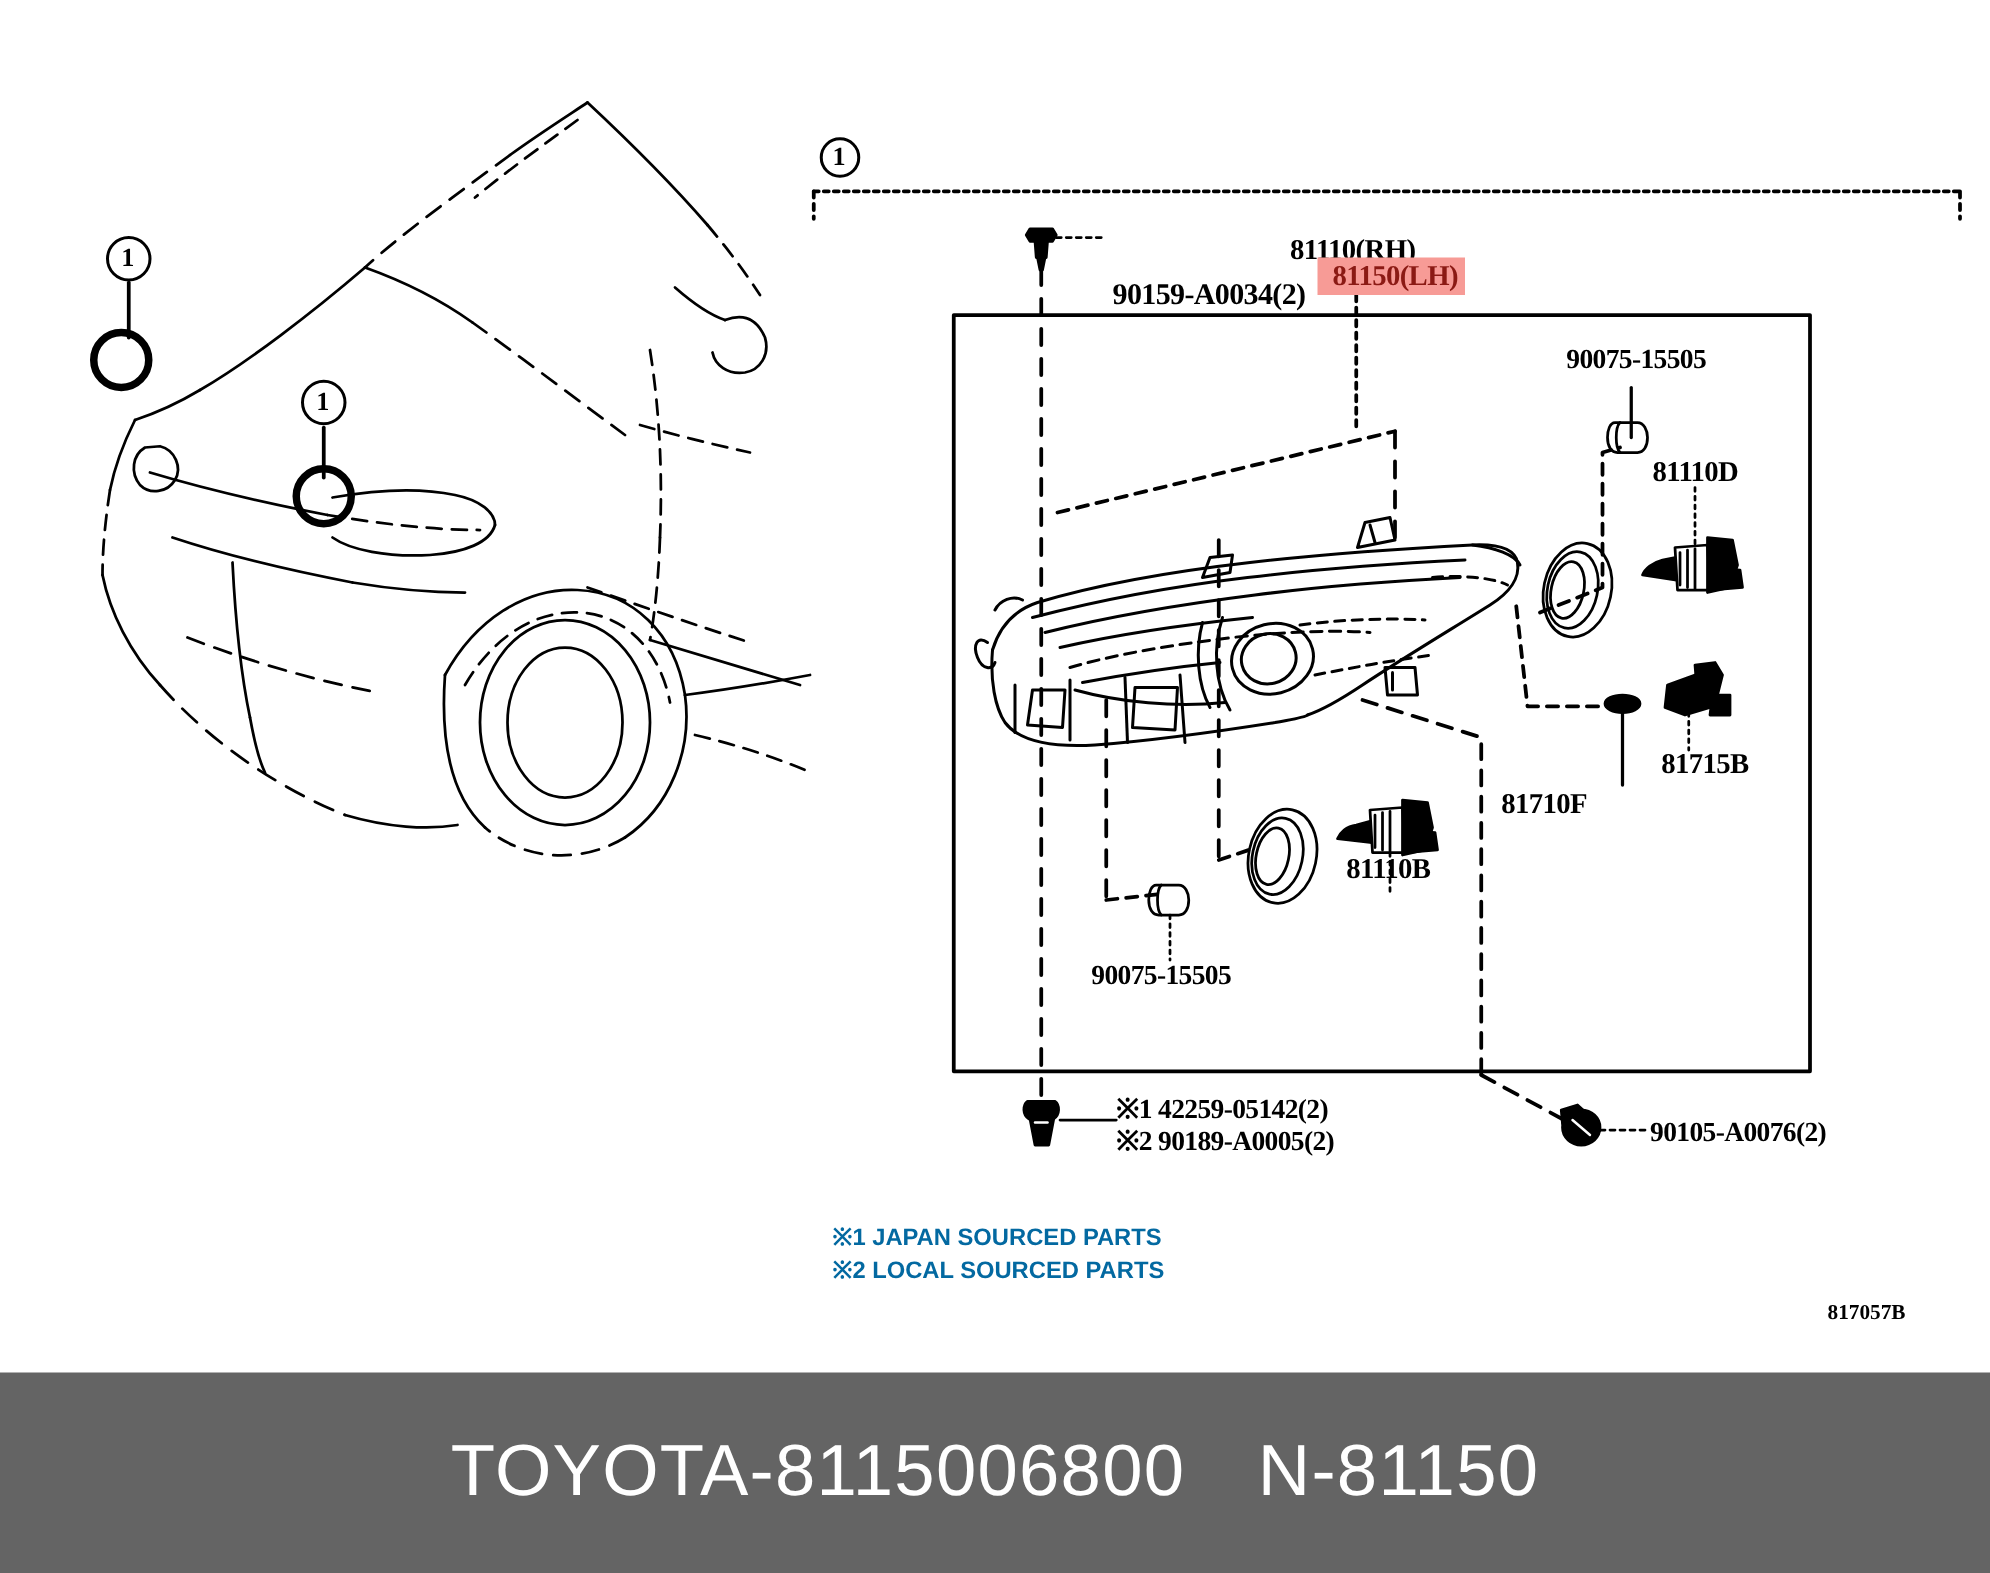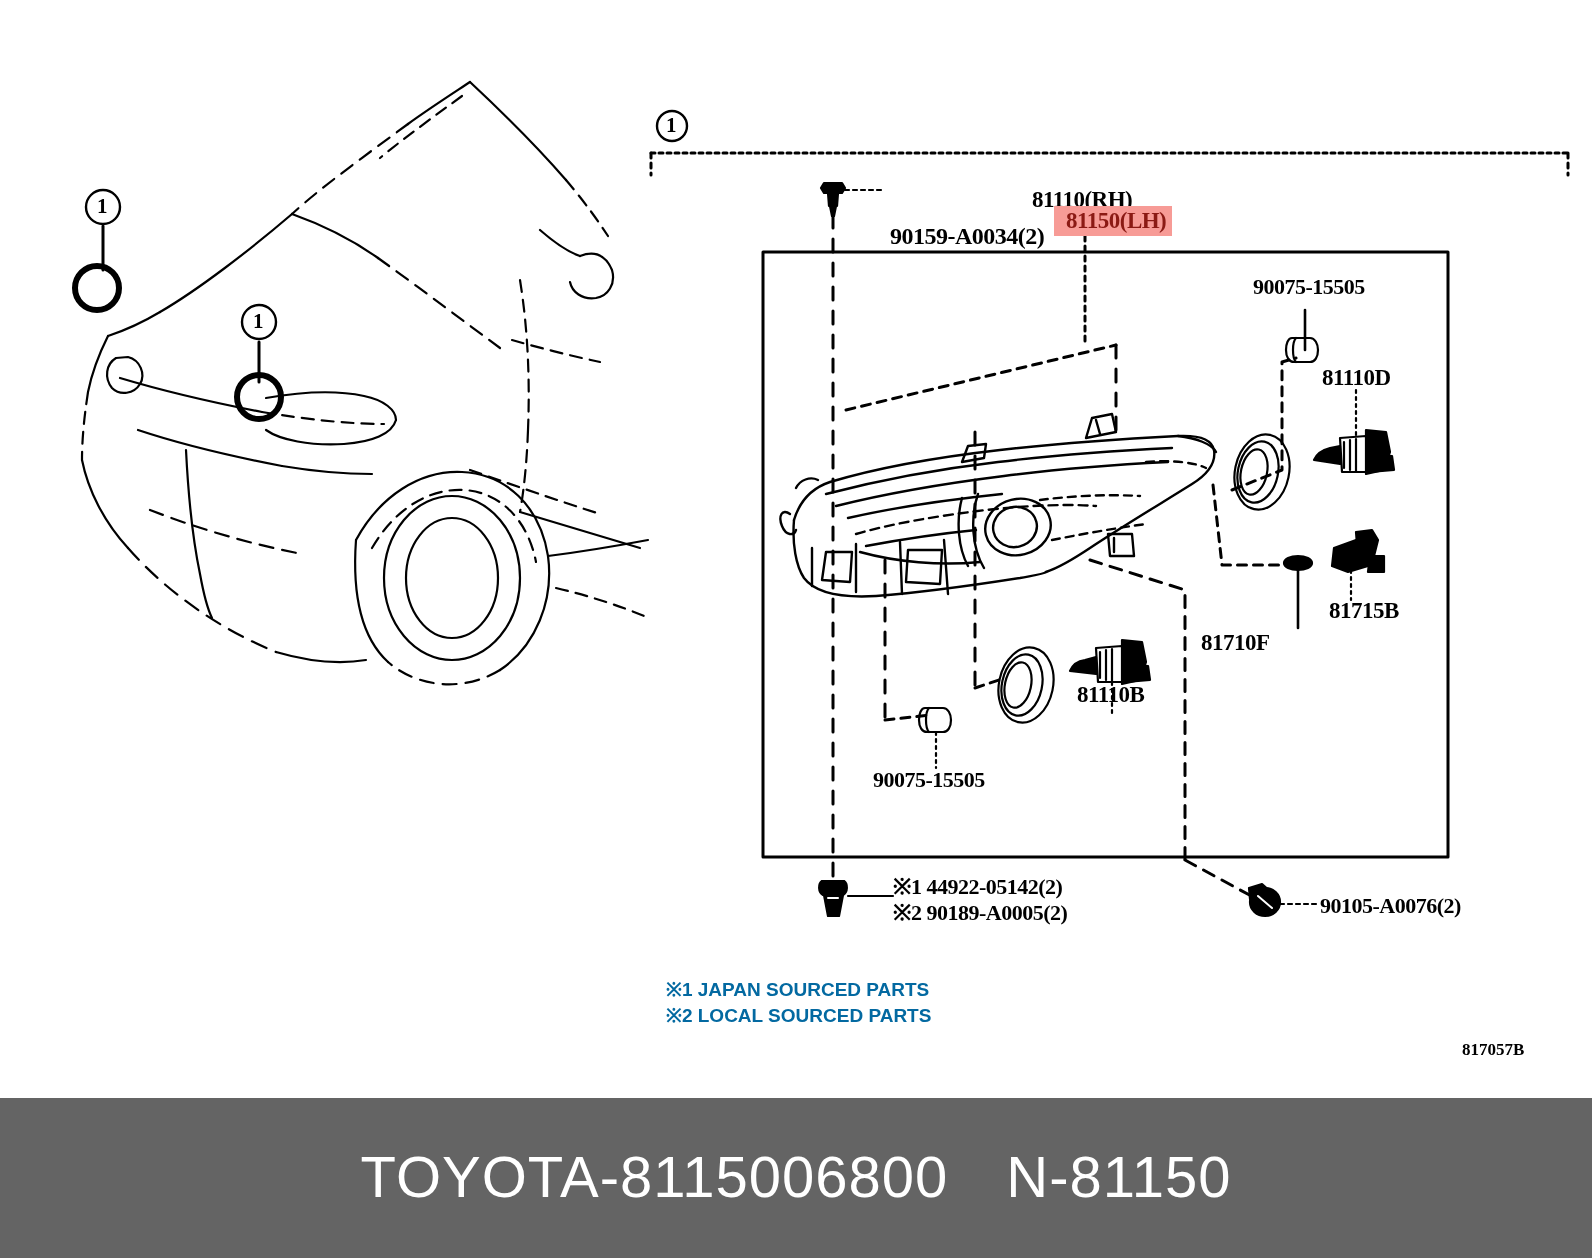--- a/index.html
+++ b/index.html
@@ -332,21 +332,21 @@
   <div class="lbl lbl-23" style="left:1322px;top:366px;">81110D</div>
 
   <div class="lbl lbl-23" style="left:1329px;top:599px;">81715B</div>
 
   <div class="lbl lbl-23" style="left:1201px;top:631px;">81710F</div>
 
   <div class="lbl lbl-23" style="left:1045px;top:683px;margin-left:32px;">81110B</div>
 
   <div class="lbl lbl-22" style="left:873px;top:769px;">90075-15505</div>
 
-  <div class="lbl lbl-22" style="left:893px;top:876px;">※1 44922-05142(2)</div>
+  <div class="lbl lbl-22" style="left:893px;top:876px;">※1 42259-05142(2)</div>
 
   <div class="lbl lbl-22" style="left:893px;top:902px;">※2 90189-A0005(2)</div>
 
   <div class="lbl lbl-22" style="left:1320px;top:895px;">90105-A0076(2)</div>
 
   <div class="note" style="left:666px;top:976px;">※1 JAPAN SOURCED PARTS</div>
   <div class="note" style="left:666px;top:1002px;">※2 LOCAL SOURCED PARTS</div>
 
   <div class="diagcode" style="left:1462px;top:1040px;">817057B</div>
 

